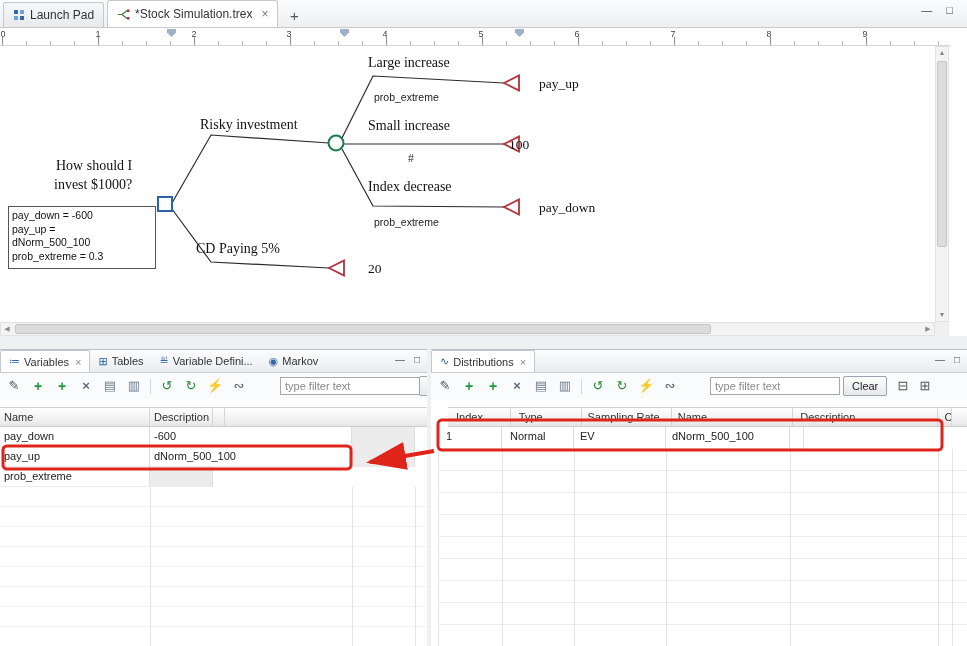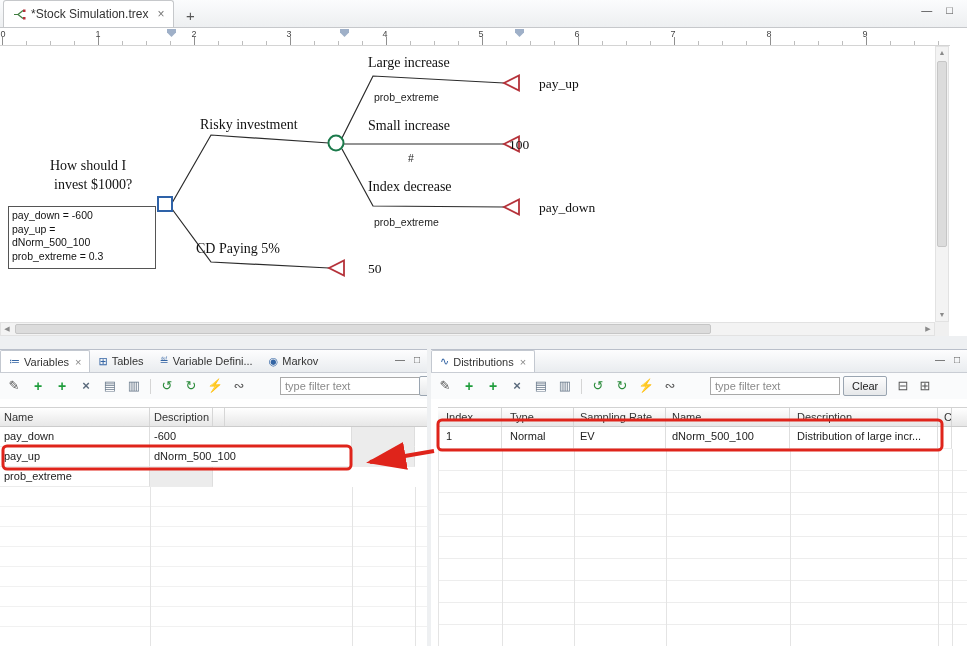--- a/index.html
+++ b/index.html
@@ -100,20 +100,31 @@
 
   
   .annot { position:absolute; top:0; left:0; pointer-events:none; z-index:60; }
 </style>
 </head>
 <body>
 
 <div class="app">
 
   <div class="tabstrip">
+    <div class="tab">
+      <span class="ticon">
+        <svg width="12" height="12">
+            <rect x="1" y="1" width="4" height="4" fill="#3465a4"></rect>
+            <rect x="7" y="1" width="4" height="4" fill="#6a9fd8"></rect>
+            <rect x="1" y="7" width="4" height="4" fill="#6a9fd8"></rect>
+            <rect x="7" y="7" width="4" height="4" fill="#3465a4"></rect>
+          </svg>
+      </span>
+      <span>Launch Pad</span>
+    </div>
     <div class="tab active">
       <span class="ticon">
         <svg width="13" height="13" viewBox="0 0 13 13">
             <path d="M1 6.5 H5 M5 6.5 L10 2.5 M5 6.5 L10 10.5" stroke="#3f7d3f" stroke-width="1.2" fill="none"></path>
             <rect x="10" y="1.5" width="2.5" height="2.5" fill="#b5323a"></rect>
             <rect x="10" y="9" width="2.5" height="2.5" fill="#b5323a"></rect>
           </svg>
       </span>
       <span>*Stock Simulation.trex</span>
       <span class="closex">×</span>
@@ -149,21 +160,21 @@
       <path d="M344,98 L504,98" stroke="#2b2b2b" stroke-width="1.2" fill="none"></path>
       <path d="M342,103 L373,160 L504,161" stroke="#2b2b2b" stroke-width="1.2" fill="none"></path>
       <rect x="158" y="151" width="14" height="14" fill="#ffffff" stroke="#2e62a8" stroke-width="2"></rect>
       <circle cx="336" cy="97" r="7.5" fill="#ffffff" stroke="#1b7a4b" stroke-width="2"></circle>
       <polygon points="504,37 519,29.5 519,44.5" fill="#ffffff" stroke="#b5323a" stroke-width="1.8"></polygon>
       <polygon points="504,98 519,90.5 519,105.5" fill="#ffffff" stroke="#b5323a" stroke-width="1.8"></polygon>
       <polygon points="504,161 519,153.5 519,168.5" fill="#ffffff" stroke="#b5323a" stroke-width="1.8"></polygon>
       <polygon points="329,222 344,214.5 344,229.5" fill="#ffffff" stroke="#b5323a" stroke-width="1.8"></polygon>
     </svg>
 
-    <span class="tlabel" style="left:50px;top:112px">How should I</span>
+    <span class="tlabel" style="left:56px;top:112px">How should I</span>
     <span class="tlabel" style="left:54px;top:131px">invest $1000?</span>
 
     <div class="varbox">
       <div>pay_down = -600</div>
       <div>pay_up =</div>
       <div>dNorm_500_100</div>
       <div>prob_extreme = 0.3</div>
     </div>
 
     <span class="tlabel" style="left:200px;top:71px">Risky investment</span>
@@ -172,21 +183,21 @@
     <span class="tlabel" style="left:368px;top:72px">Small increase</span>
     <span class="tlabel" style="left:368px;top:133px">Index decrease</span>
 
     <span class="slabel" style="left:374px;top:45px">prob_extreme</span>
     <span class="slabel" style="left:408px;top:106px">#</span>
     <span class="slabel" style="left:374px;top:170px">prob_extreme</span>
 
     <span class="plabel" style="left:539px;top:30px">pay_up</span>
     <span class="plabel" style="left:509px;top:91px">100</span>
     <span class="plabel" style="left:539px;top:154px">pay_down</span>
-    <span class="plabel" style="left:368px;top:215px">50</span>
+    <span class="plabel" style="left:368px;top:215px">20</span>
   </div>
 
   <div class="vscroll">
     <span class="sbtn" style="top:0;left:0">▲</span>
     <div class="vthumb"></div>
     <span class="sbtn" style="bottom:0;left:0">▼</span>
   </div>
   <div class="hscroll">
     <span class="sbtn" style="left:0;top:0">◀</span>
     <div class="hthumb"></div>
@@ -289,21 +300,21 @@
       <span class="tbicon garr">↺</span>
       <span class="tbicon garr">↻</span>
       <span class="tbicon yellow">⚡</span>
       <span class="tbicon plain">∾</span>
       <input class="filterinput" style="left: 279px; width: 130px;" placeholder="type filter text">
       <button class="clearbtn" style="left:412px">Clear</button>
       <span class="tbicon plain" style="position:absolute;left:464px">⊟</span>
       <span class="tbicon plain" style="position:absolute;left:486px">⊞</span>
     </div>
 
-    <div class="theader" style="margin-left:7px">
+    <div class="theader" style="margin-left:17px">
       <div class="hcol" style="width:64px;padding-left:8px">Index</div>
       <div class="hcol" style="width:72px;padding-left:8px">Type</div>
       <div class="hcol" style="width:92px;padding-left:6px">Sampling Rate</div>
       <div class="hcol" style="width:124px;padding-left:6px">Name</div>
       <div class="hcol" style="width:148px;padding-left:7px">Description</div>
       <div class="hcol" style="width:14px;padding-left:6px">Ca</div>
       <div class="hcol" style="width:15px;border-right:none"></div>
     </div>
 
     <div class="tbody tbody-right">
@@ -312,21 +323,20 @@
       <div class="vline" style="left:136px"></div>
       <div class="vline" style="left:228px"></div>
       <div class="vline" style="left:352px"></div>
       <div class="vline" style="left:500px"></div>
       <div class="vline" style="left:514px"></div>
       <div class="trow">
         <div class="cell" style="width:64px;padding-left:8px">1</div>
         <div class="cell" style="width:72px;padding-left:8px">Normal</div>
         <div class="cell" style="width:92px;padding-left:6px">EV</div>
         <div class="cell" style="width:124px;padding-left:6px">dNorm_500_100</div>
-        <div class="cell" style="width:148px;padding-left:7px">Distribution of large incr...</div>
         <div class="cell" style="width:14px"></div>
       </div>
     </div>
   </div>
 
   <svg class="annot" width="967" height="646">
     <defs>
       <marker id="ah" markerWidth="12" markerHeight="10" refX="9" refY="3.5" orient="auto">
         <path d="M0,0 L10,3.5 L0,7 Z" fill="#df241b"></path>
       </marker>

